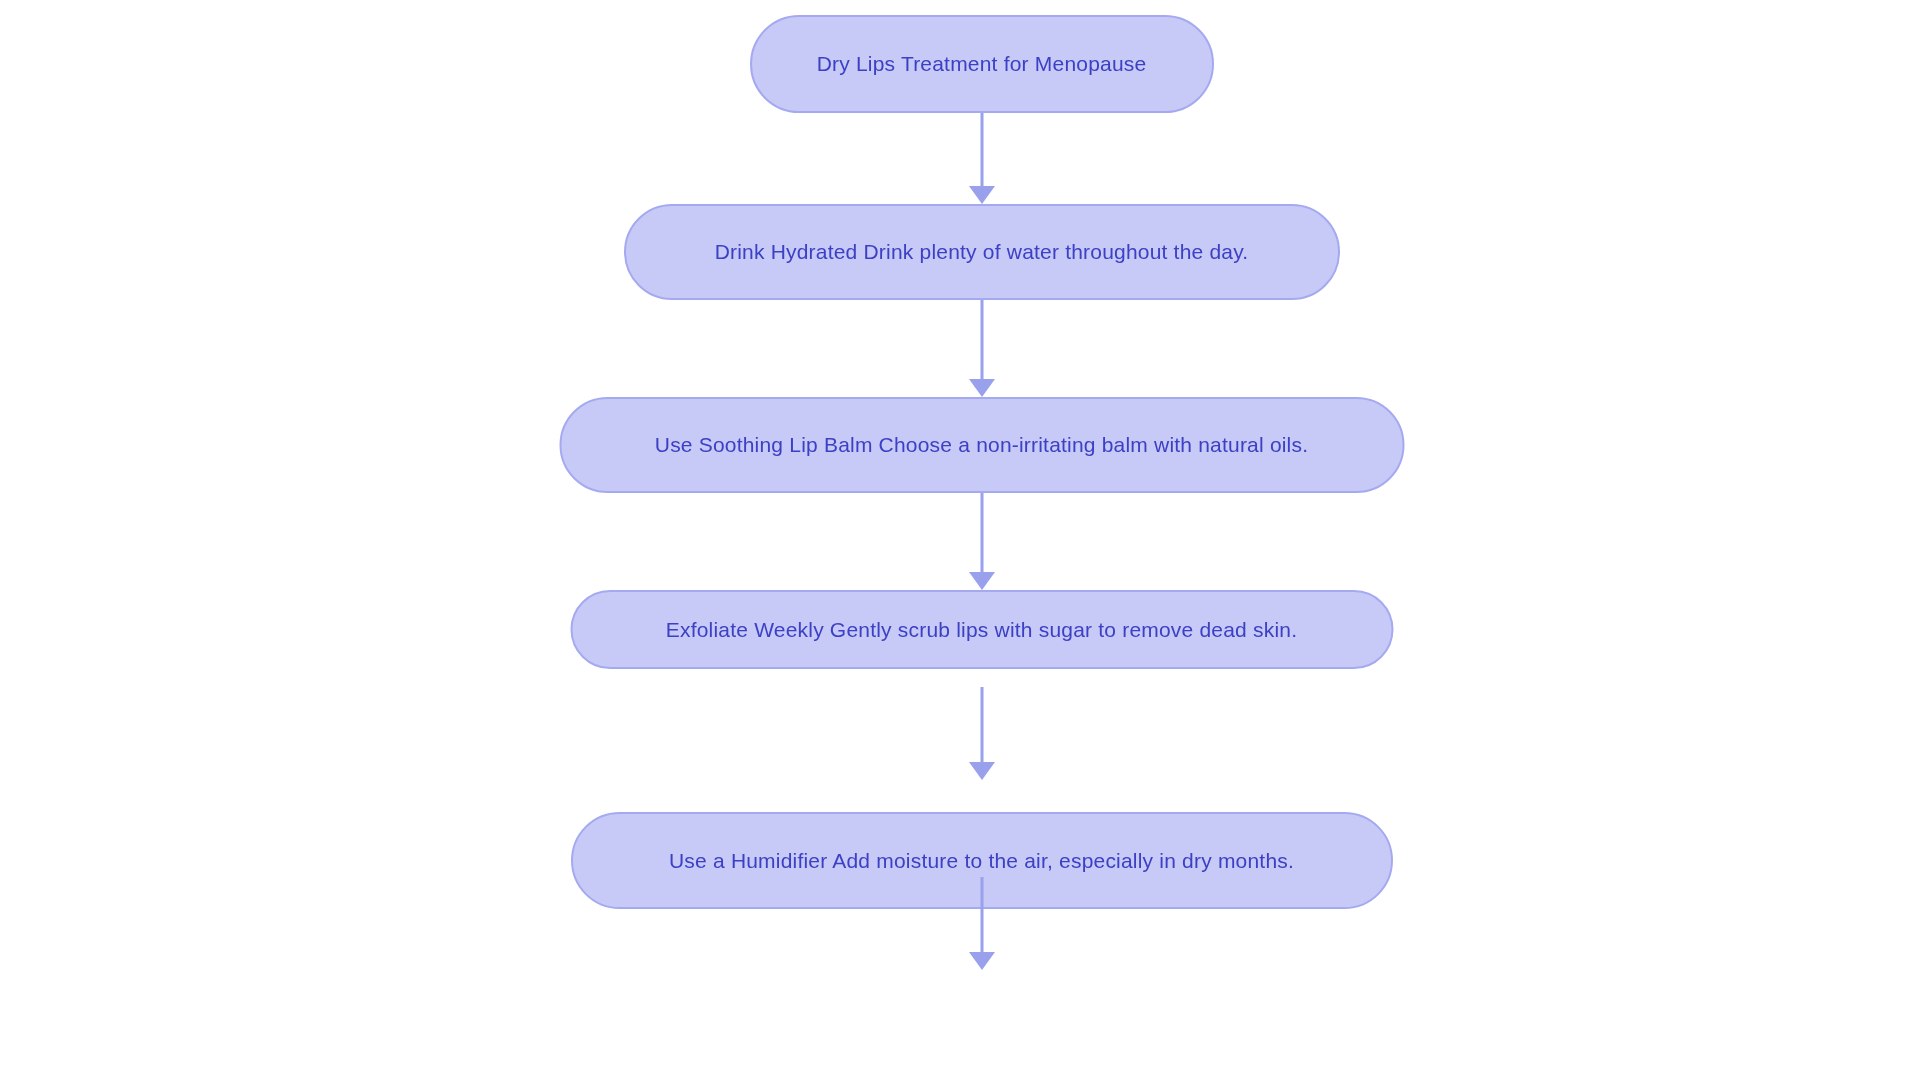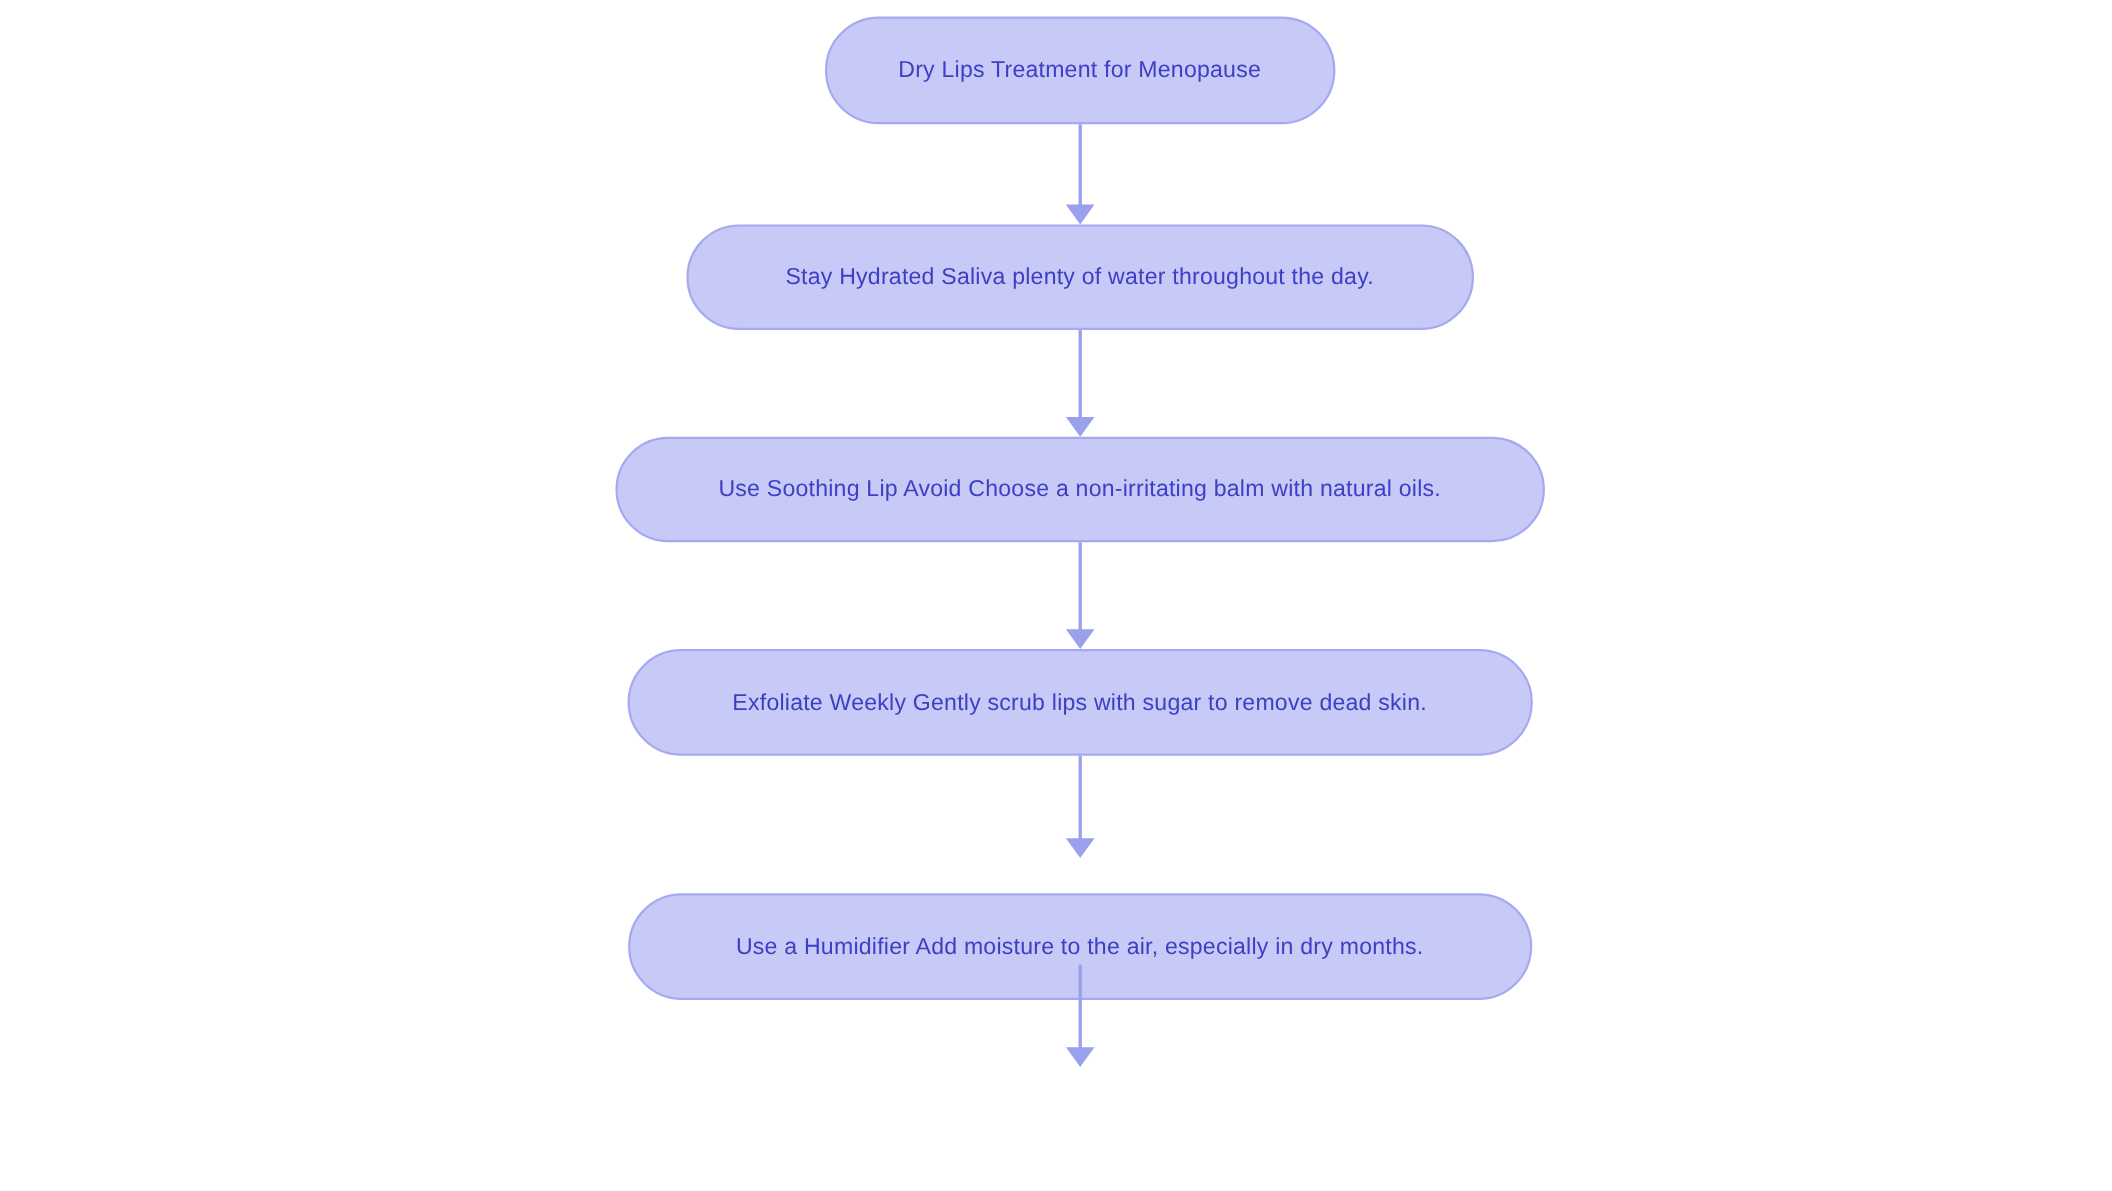--- a/index.html
+++ b/index.html
@@ -33,21 +33,21 @@
     color: var(--text, #3c40c4);
     font-size: 21px;
     font-weight: 400;
     letter-spacing: 0.2px;
     white-space: nowrap;
     padding: 0 30px;
   }
   .n1 { top: 15px;  width: 464px; height: 98px; }
   .n2 { top: 204px; width: 716px; height: 96px; }
   .n3 { top: 397px; width: 845px; height: 96px; }
-  .n4 { top: 590px; width: 823px; height: 97px; }
+  .n4 { top: 590px; width: 823px; height: 79px; }
   .n5 { top: 780px; width: 822px; height: 97px; margin-top: 32px; }
   .n6 { top: 970px; width: 783px; height: 95px; }
 
   .arrow {
     position: absolute;
     left: 50%;
     transform: translateX(-50%);
     width: 26px;
   }
   .a1 { top: 113px; height: 91px; }
@@ -84,30 +84,30 @@
   <div class="node n1">
     <span class="label">Dry Lips Treatment for Menopause</span>
   </div>
 
   <div class="arrow a1">
     <div class="shaft"></div>
     <div class="head"></div>
   </div>
 
   <div class="node n2">
-    <span class="label">Stay Hydrated Saliva plenty of water throughout the day.</span>
+    <span class="label">Drink Hydrated Drink plenty of water throughout the day.</span>
   </div>
 
   <div class="arrow a2">
     <div class="shaft"></div>
     <div class="head"></div>
   </div>
 
   <div class="node n3">
-    <span class="label">Use Soothing Lip Avoid Choose a non-irritating balm with natural oils.</span>
+    <span class="label">Use Soothing Lip Balm Choose a non-irritating balm with natural oils.</span>
   </div>
 
   <div class="arrow a3">
     <div class="shaft"></div>
     <div class="head"></div>
   </div>
 
   <div class="node n4">
     <span class="label">Exfoliate Weekly Gently scrub lips with sugar to remove dead skin.</span>
   </div>

